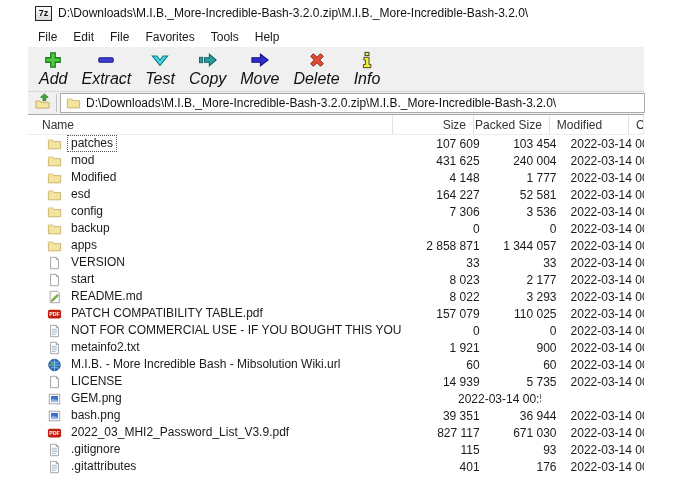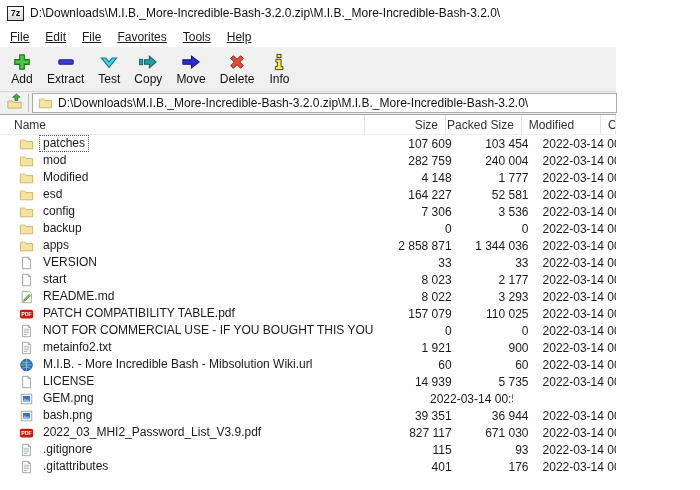--- a/index.html
+++ b/index.html
@@ -1,33 +1,33 @@
 <!DOCTYPE html>
 <html><head>
 <meta charset="utf-8">
 <style>
   * { margin:0; padding:0; box-sizing:border-box; }
   html,body { width:700px; height:490px; background:#fff; overflow:hidden; }
   body { font-family:"Liberation Sans","DejaVu Sans",sans-serif; font-size:12px; color:#1a1a1a; }
-  #window { width:616px; height:490px; background:#fff; position:relative; }
+  #window { width:616px; height:490px; background:#fff; position:relative;margin-left:28px; }
 
   
   .titlebar { height:26px; display:flex; align-items:center; padding-left:7px; background:#fff; }
   .app-icon { width:17px; height:15px; border:1px solid #222; background:linear-gradient(#fdfdfd,#d9d9d9); font-weight:bold; font-size:9px; display:flex; align-items:center; justify-content:center; margin-right:6px; color:#111; font-family:"Liberation Sans",sans-serif; }
   .title-text { font-size:12px; color:#111; white-space:nowrap; }
 
   
-  .menubar { height:21px; display:flex; align-items:center; background:#fff; padding-left:2px;text-decoration:underline; }
+  .menubar { height:21px; display:flex; align-items:center; background:#fff; padding-left:2px; }
   .menu-item { padding:2px 8px; cursor:default; }
 
   
   .toolbar { height:45px; background:#f0f0f0; border-bottom:1px solid #d7d7d7; display:flex; align-items:center; padding-left:4px; }
   .tb-btn { display:flex; flex-direction:column; align-items:center; justify-content:center; padding:2px 7px; height:42px; min-width:34px; }
   .tb-btn svg { width:22px; height:18px; display:block; }
-  .tb-label { font-size:12px; margin-top:1px; color:#111; }
+  .tb-label { font-size:16px; margin-top:1px; color:#111;font-style:italic; }
 
   
   .addressbar { height:23px; background:#f0f0f0; display:flex; align-items:center; border-bottom:1px solid #a8a8a8; }
   .up-btn { width:28px; height:22px; display:flex; align-items:center; justify-content:center; }
   .up-btn svg { width:17px; height:17px; }
   .addr-sep { width:1px; height:18px; background:#c4c4c4; margin-right:3px; }
   .addr-box { flex:1; height:20px; background:#fff; border:1px solid #ababab; display:flex; align-items:center; padding-left:4px; margin-right:-1px; overflow:hidden; }
   .addr-box .ficon { margin-right:5px; }
   .addr-text { white-space:nowrap; font-size:12px; color:#111; }
 
@@ -180,21 +180,21 @@
         <div class="row">
           <div class="cell col-name">
             <span class="ficon">
               <svg viewBox="0 0 16 16">
                 <path d="M1 3.5h5.2l1.3 1.8H15v8.2H1z" fill="#f3e4a0" stroke="#c8ab62" stroke-width="1"></path>
                 <path d="M1 3.5h5.2l1 1.4H1z" fill="#e8d78c"></path>
               </svg>
             </span>
             <span class="fname">mod</span>
           </div>
-          <div class="cell col-size">282 759</div>
+          <div class="cell col-size">431 625</div>
           <div class="cell col-packed">240 004</div>
           <div class="cell col-modified">2022-03-14 00:57</div>
           <div class="cell col-extra"></div>
         </div>
         <div class="row">
           <div class="cell col-name">
             <span class="ficon">
               <svg viewBox="0 0 16 16">
                 <path d="M1 3.5h5.2l1.3 1.8H15v8.2H1z" fill="#f3e4a0" stroke="#c8ab62" stroke-width="1"></path>
                 <path d="M1 3.5h5.2l1 1.4H1z" fill="#e8d78c"></path>
@@ -256,21 +256,21 @@
           <div class="cell col-name">
             <span class="ficon">
               <svg viewBox="0 0 16 16">
                 <path d="M1 3.5h5.2l1.3 1.8H15v8.2H1z" fill="#f3e4a0" stroke="#c8ab62" stroke-width="1"></path>
                 <path d="M1 3.5h5.2l1 1.4H1z" fill="#e8d78c"></path>
               </svg>
             </span>
             <span class="fname">apps</span>
           </div>
           <div class="cell col-size">2 858 871</div>
-          <div class="cell col-packed">1 344 036</div>
+          <div class="cell col-packed">1 344 057</div>
           <div class="cell col-modified">2022-03-14 00:57</div>
           <div class="cell col-extra"></div>
         </div>
         <div class="row">
           <div class="cell col-name">
             <span class="ficon">
               <svg viewBox="0 0 16 16">
                 <path d="M3.5 1.5h6.5l2.5 2.5v10.5H3.5z" fill="#fff" stroke="#9a9a9a"></path>
                 <path d="M10 1.5v2.5h2.5" fill="none" stroke="#9a9a9a"></path>
               </svg>

